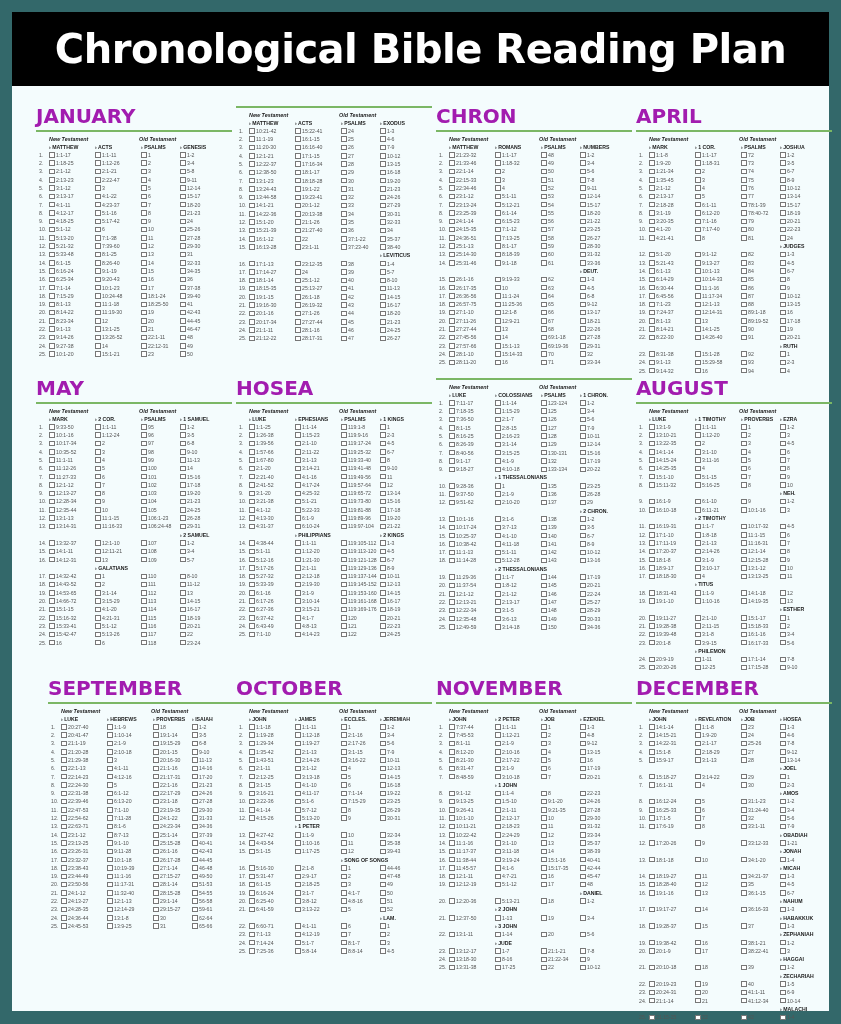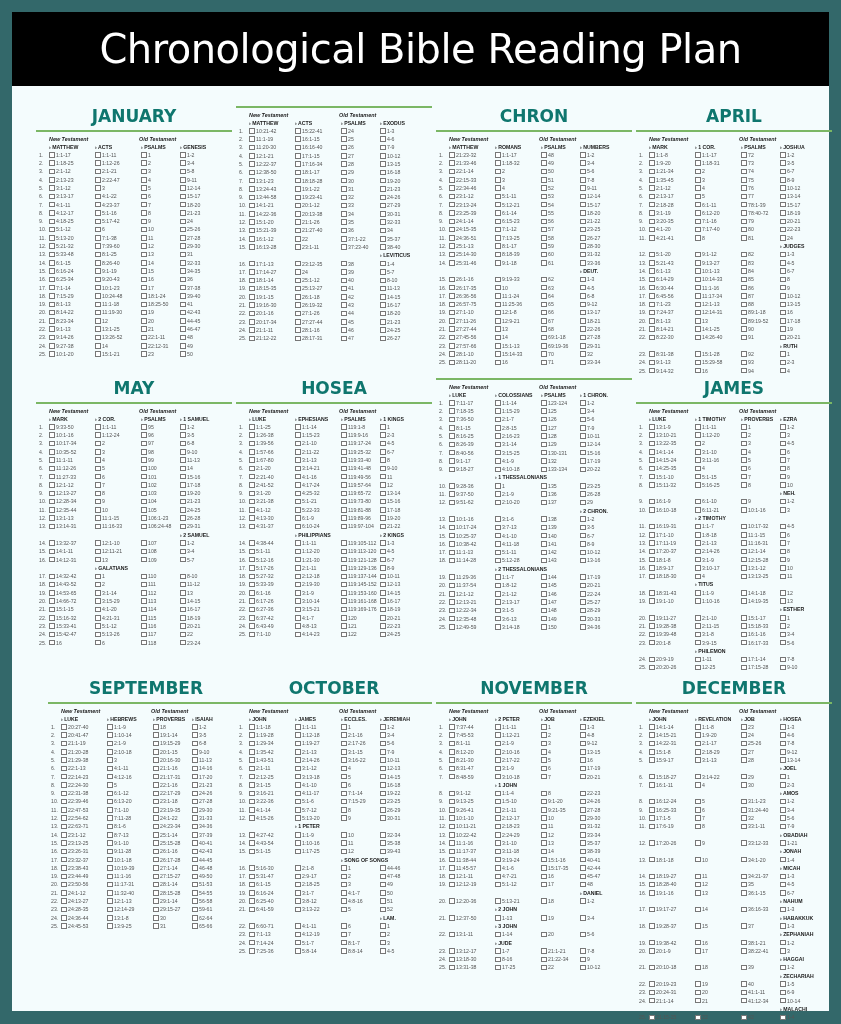--- a/index.html
+++ b/index.html
@@ -1,22 +1,22 @@
 <!DOCTYPE html>
 <html><head>
 <meta charset="utf-8">
 <style>
   * { box-sizing: border-box; margin: 0; padding: 0; }
   html, body { width: 841px; height: 1024px; overflow: hidden; }
   body { background: #33686a; font-family: "Liberation Sans", sans-serif; position: relative; }
   .title-bar { position: absolute; left: 12px; top: 12px; width: 817px; height: 74px; background: #000; display: flex; align-items: center; justify-content: center; }
-  .title-bar h1 { color: #fff; font-family: "DejaVu Sans", sans-serif; font-weight: normal; font-size: 40px; letter-spacing: -0.5px; }
+  .title-bar h1 { color: #fff; font-family: "DejaVu Sans", sans-serif; font-weight: bold; font-size: 40px; letter-spacing: -0.5px; }
   .content { position: absolute; left: 12px; top: 86px; width: 817px; height: 925px; background: #f4fcfd; }
   .month { position: absolute; width: 196px; }
-  .month-title { text-align: center; color: #0f766e; font-family: "DejaVu Sans", sans-serif; font-weight: bold; font-size: 17px; height: 24px; line-height: 24px; }
+  .month-title { text-align: left; color: #a21caf; font-family: "DejaVu Sans", sans-serif; font-weight: bold; font-size: 20px; height: 24px; line-height: 24px; }
   .month-rule { height: 1.5px; background: #7bb765; margin: 2px 0 3px 0; }
   .testaments { display: flex; font-size: 5.4px; font-weight: bold; font-style: italic; color: #222; height: 8px; line-height: 8px; }
   .testaments .nt { width: 103px; padding-left: 13px; }
   .testaments .ot { padding-left: 0; }
   .row { display: flex; height: 8.3px; line-height: 8.3px; font-size: 5.2px; color: #555; white-space: nowrap; }
   .row .day { width: 13px; text-align: left; padding-left: 3px; color: #555; }
   .row .cell { display: flex; align-items: center; overflow: visible; }
   .row .c0 { width: 46px; }
   .row .c1 { width: 46px; }
   .row .c2 { width: 39px; }
@@ -3604,21 +3604,21 @@
           <span class="cb"></span>
           <span>150</span>
         </span>
         <span class="cell c3">
           <span class="cb"></span>
           <span>34-36</span>
         </span>
       </div>
     </div>
     <div class="month" style="left: 624px; top: 290px;">
-      <div class="month-title">JAMES</div>
+      <div class="month-title">AUGUST</div>
       <div class="month-rule"></div>
       <div class="testaments">
         <span class="nt">New Testament</span>
         <span class="ot">Old Testament</span>
       </div>
       <div class="row hdr">
         <span class="day"></span>
         <span class="cell c0">
           <span class="hlabel">› LUKE</span>
         </span>

